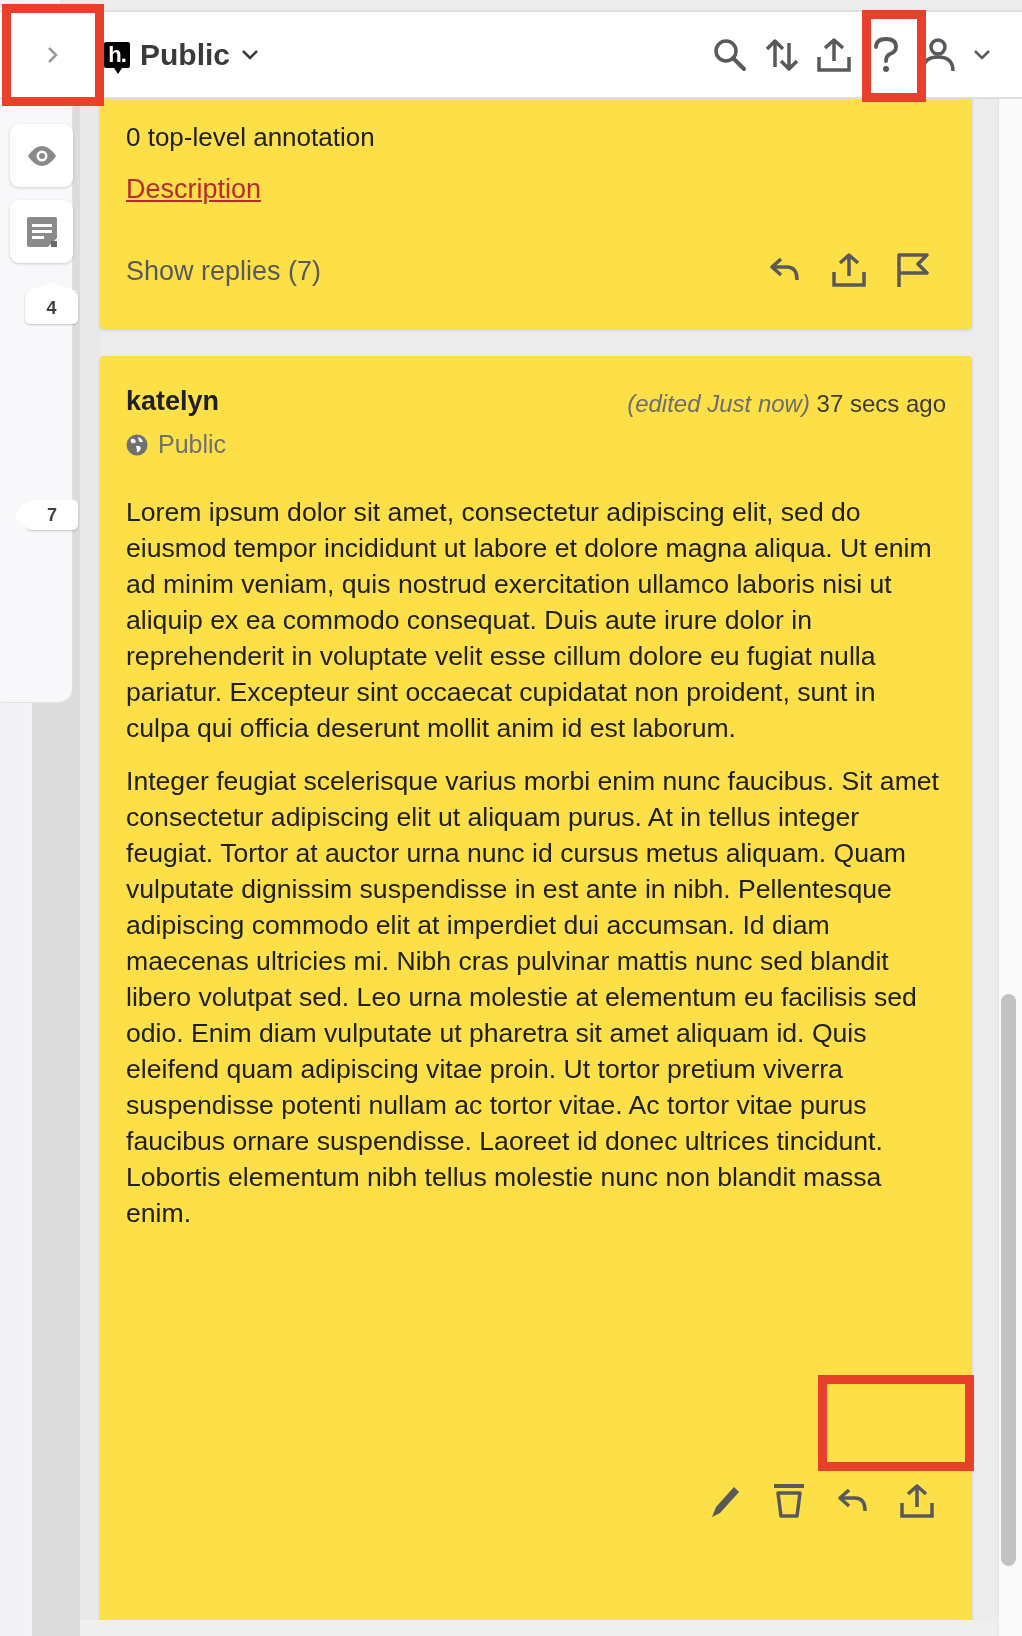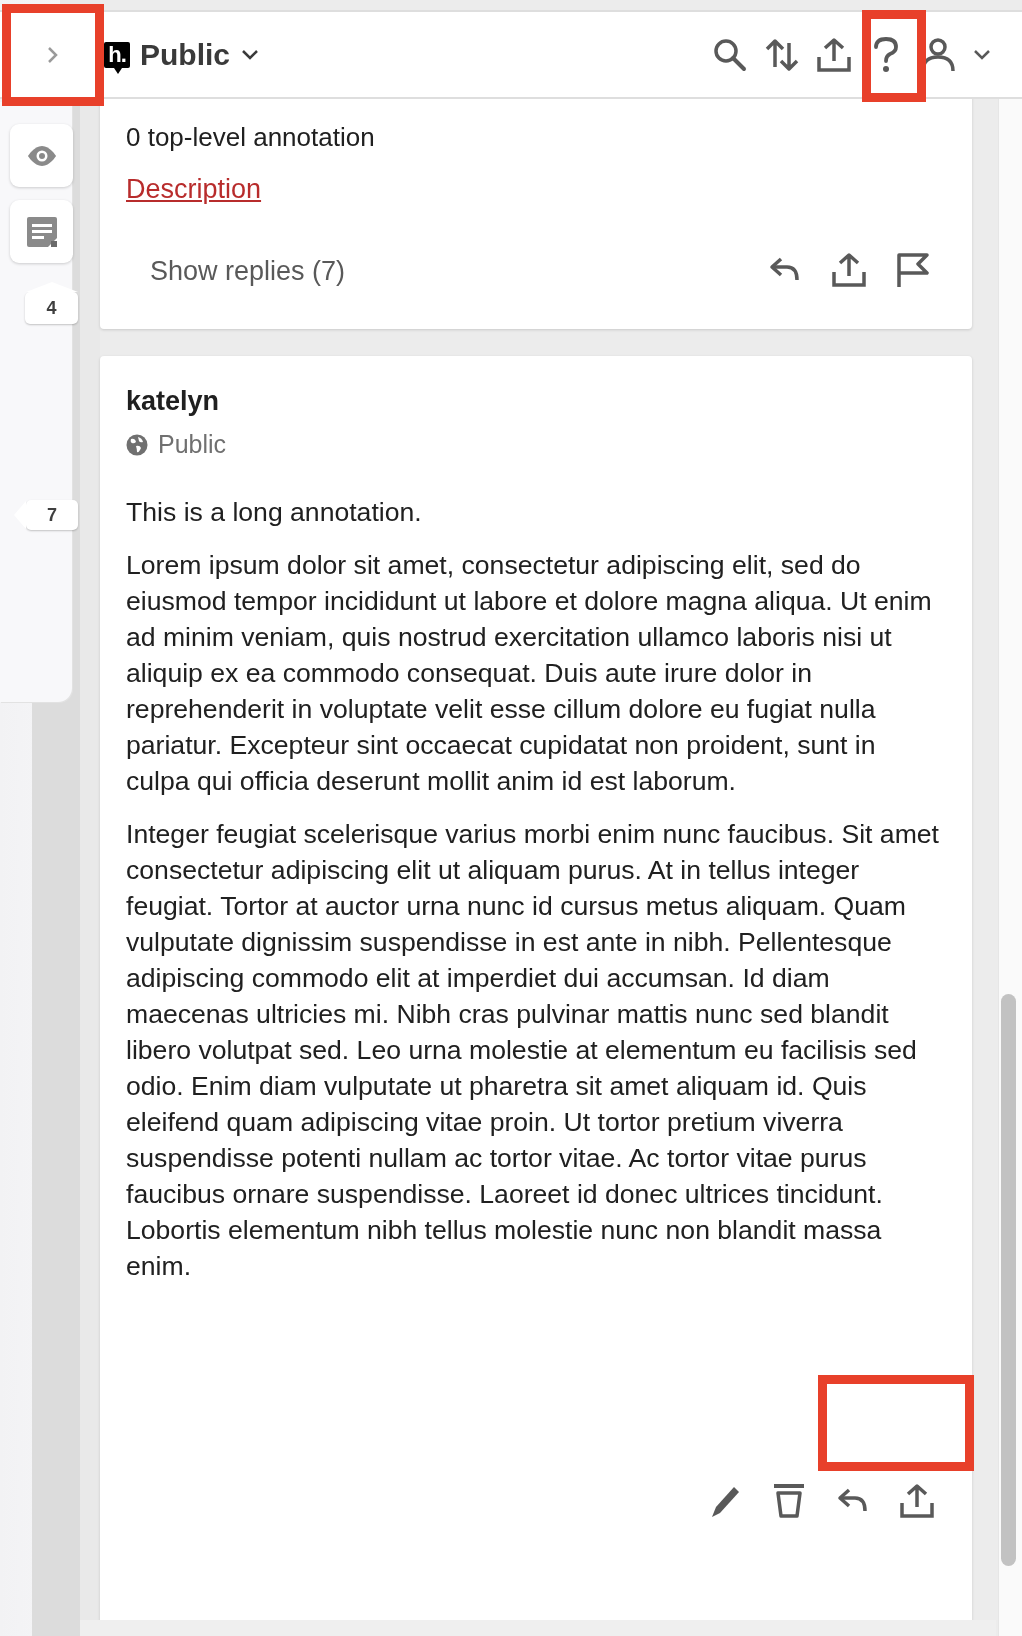--- a/index.html
+++ b/index.html
@@ -73,28 +73,28 @@
       content: ""; position: absolute; left: 10px; bottom: -6px;
       border-left: 4px solid transparent; border-right: 4px solid transparent;
       border-top: 6px solid #000;
     }
     .group-name { font-weight: bold; font-size: 30px; color: #3a3a3a; cursor: pointer; }
     .tb-icons { position: absolute; right: 22px; top: 0; height: 85px; display: flex; align-items: center; }
     .tb-icon { width: 52px; height: 52px; display: flex; align-items: center; justify-content: center; cursor: pointer; }
 
     
     .card {
-      position: absolute; left: 100px; width: 872px; background: #ffffff;
+      position: absolute; left: 100px; width: 872px; background: #fde047;
       border-radius: 4px; box-shadow: 0 1px 3px rgba(0,0,0,0.15);
     }
     .card1 { top: 80px; height: 249px; border-top-left-radius: 0; border-top-right-radius: 0; }
     .card2 { top: 356px; height: 1568px; }
     .count-line { position: absolute; left: 26px; top: 42px; font-size: 26px; color: #202020; }
     .desc-link { position: absolute; left: 26px; top: 94px; font-size: 27px; color: #b82c2c; text-decoration: underline; cursor: pointer; text-align: right; }
-    .show-replies { position: absolute; left: 26px; top: 176px; font-size: 27px; color: #595959; cursor: pointer; margin-left: 24px; }
+    .show-replies { position: absolute; left: 26px; top: 176px; font-size: 27px; color: #595959; cursor: pointer; }
     .card-actions { position: absolute; display: flex; align-items: center; gap: 14px; }
     .act { width: 50px; height: 50px; display: flex; align-items: center; justify-content: center; cursor: pointer; }
 
     .user { position: absolute; left: 26px; top: 30px; font-size: 27px; font-weight: bold; color: #202020; }
     .timestamp { position: absolute; right: 26px; top: 34px; font-size: 24px; color: #3a3a3a; }
     .timestamp .edited { font-style: italic; color: #6e6e6e; }
     .privacy { position: absolute; left: 26px; top: 74px; font-size: 25px; color: #707070; display: flex; align-items: center; gap: 10px; }
     .body-text {
       position: absolute; left: 26px; top: 138px; width: 820px;
       font-size: 26.6px; line-height: 36px; color: #202020; height: 830px; overflow: hidden;
@@ -170,29 +170,32 @@
     <div class="act">
       <svg width="34" height="36" viewBox="0 0 34 36">
         <path d="M3 35 V3 H31 L22 12 L31 21 H3" fill="none" stroke="#595959" stroke-width="3.5" stroke-linejoin="round"></path>
       </svg>
     </div>
   </div>
 </div>
 
 <div class="card card2">
   <div class="user">katelyn</div>
+  <div class="timestamp">
+    <span class="edited">(edited Just now)</span>
+    <span>37 secs ago</span>
+  </div>
   <div class="privacy">
     <svg width="22" height="22" viewBox="0 0 22 22">
       <circle cx="11" cy="11" r="10.5" fill="#707070"></circle>
       <path d="M5 5 Q9 4 10 8 Q8 10 6 9 Q4 8 5 5Z M12 3 Q16 4 17 8 Q14 9 13 7Z M10 12 Q14 11 15 14 Q13 19 11 18 Q11 15 10 12Z" fill="#fff"></path>
     </svg>
     <span>Public</span>
   </div>
   <div class="body-text">
-    <p>This is a long annotation.</p>
     <p>Lorem ipsum dolor sit amet, consectetur adipiscing elit, sed do eiusmod tempor incididunt ut labore et dolore magna aliqua. Ut enim ad minim veniam, quis nostrud exercitation ullamco la­boris nisi ut aliquip ex ea commodo consequat. Duis aute irure dolor in reprehenderit in voluptate velit esse cillum dolore eu fu­giat nulla pariatur. Excepteur sint occaecat cupidatat non proident, sunt in culpa qui officia deserunt mollit anim id est laborum.</p>
     <p>Integer feugiat scelerisque varius morbi enim nunc faucibus. Sit amet consectetur adipiscing elit ut aliquam purus. At in tellus in­teger feugiat. Tortor at auctor urna nunc id cursus metus ali­quam. Quam vulputate dignissim suspendisse in est ante in nibh. Pellentesque adipiscing commodo elit at imperdiet dui ac­cumsan. Id diam maecenas ultricies mi. Nibh cras pulvinar mat­tis nunc sed blandit libero volutpat sed. Leo urna molestie at el­ementum eu facilisis sed odio. Enim diam vulputate ut pharetra sit amet aliquam id. Quis eleifend quam adipiscing vitae proin. Ut tortor pretium viverra suspendisse potenti nullam ac tortor vi­tae. Ac tortor vitae purus faucibus ornare suspendisse. Laoreet id donec ultrices tincidunt. Lobortis elementum nibh tellus mo­lestie nunc non blandit massa enim.</p>
   </div>
   <div class="card-actions" style="left:600px; top:1120px;">
     <div class="act">
       <svg width="34" height="36" viewBox="0 0 34 36">
         <path d="M4 34 L8 24 L26 4 L31 9 L12 30 Z" fill="#595959"></path>
       </svg>
     </div>
     <div class="act">

